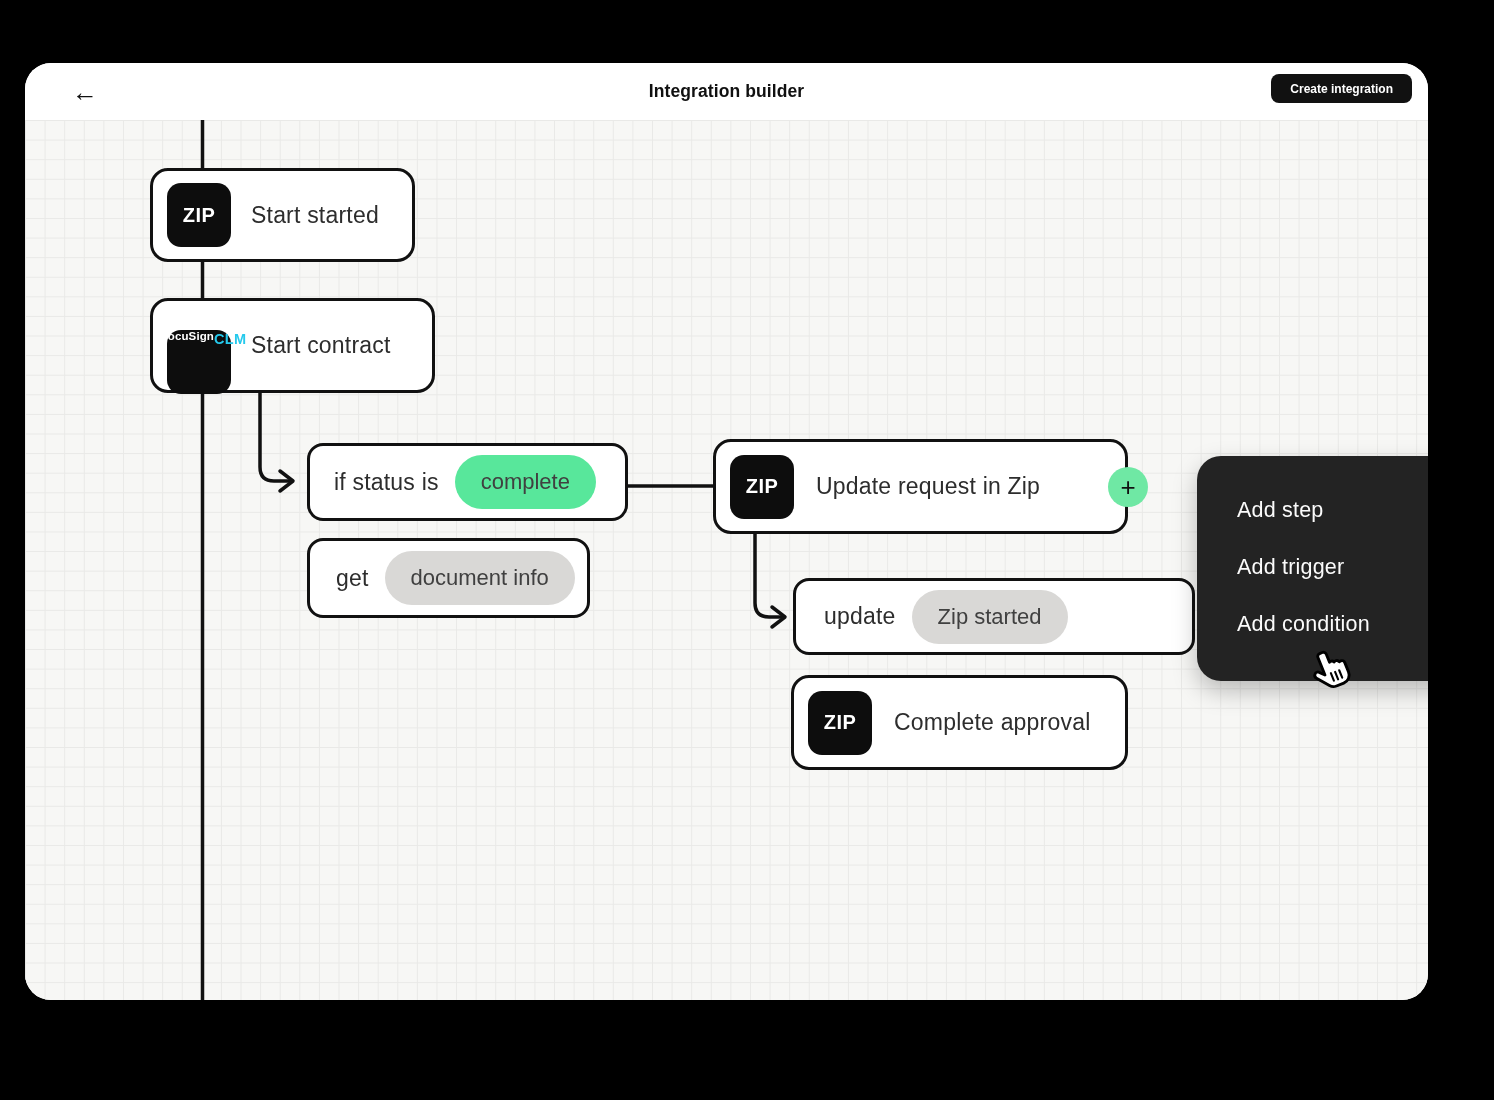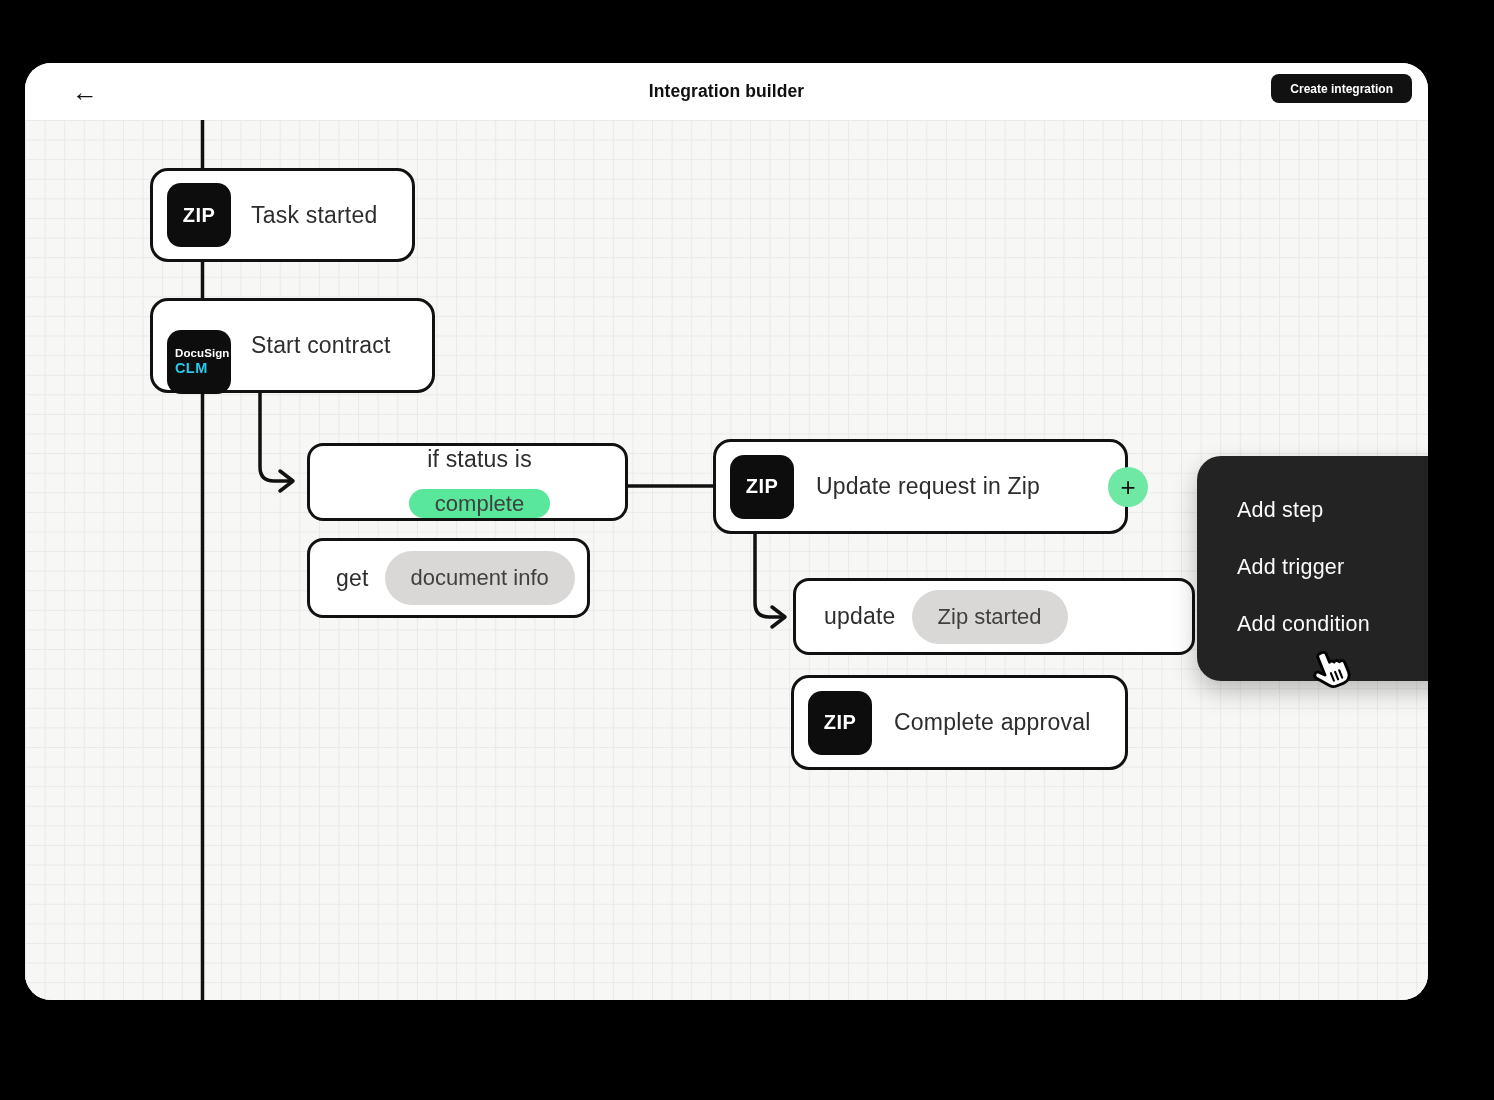--- a/index.html
+++ b/index.html
@@ -32,39 +32,39 @@
 
   
   .node { position:absolute; background:#fff; border:3px solid #111; border-radius:18px;
           display:flex; align-items:center; z-index:10; cursor:pointer; }
   .node-label { font-size:23px; font-weight:500; color:#2d2d2d; letter-spacing:.2px; }
 
   .logo-zip { width:64px; height:64px; background:#0d0d0d; border-radius:14px; flex:0 0 auto;
               display:flex; align-items:center; justify-content:center;
               color:#fff; font-weight:800; font-size:20px; letter-spacing:.5px; }
   .logo-docusign { width:64px; height:64px; background:#0d0d0d; border-radius:14px; flex:0 0 auto;
-              display:flex; flex-direction:column; align-items:flex-start; justify-content:center;
+              display:flex; flex-direction:row; align-items:flex-start; justify-content:center;
               padding-left:8px;margin-top:32px; }
   .logo-docusign .ds1 { color:#fff; font-weight:700; font-size:11.5px; letter-spacing:.1px; }
   .logo-docusign .ds2 { color:#25c9ec; font-weight:800; font-size:14.5px; letter-spacing:.4px; margin-top:1px;text-align:center; }
 
   .pill { border-radius:999px; padding:0 26px; height:54px; display:flex; align-items:center;
           font-size:22px; font-weight:500; color:#404040; white-space:nowrap;text-align:center; }
   .pill-green { background:#58e79b; }
   .pill-gray  { background:#d9d8d6; }
 
   .plus-btn { position:absolute; left:1083px; top:347px; width:40px; height:40px; z-index:12;
               background:#6fe8a4; border:none; border-radius:50%; cursor:pointer;
               font-size:26px; font-weight:400; color:#111; line-height:36px; text-align:center;
               font-family:inherit; }
 
   
   .n-task     { left:125px; top:48px;  width:265px; height:94px; padding-left:14px; gap:20px; }
   .n-contract { left:125px; top:178px; width:285px; height:95px; padding-left:14px; gap:20px; }
-  .n-if       { left:282px; top:323px; width:321px; height:78px; border-radius:16px; padding-left:24px; gap:16px;flex-direction:column; }
+  .n-if       { left:282px; top:323px; width:321px; height:78px; border-radius:16px; padding-left:24px; gap:16px; }
   .n-get      { left:282px; top:418px; width:283px; height:80px; border-radius:16px; padding-left:26px; gap:16px; }
   .n-update   { left:688px; top:319px; width:415px; height:95px; padding-left:14px; gap:22px; }
   .n-updoc    { left:768px; top:458px; width:402px; height:77px; border-radius:16px; padding-left:28px; gap:16px; }
   .n-approve  { left:766px; top:555px; width:337px; height:95px; padding-left:14px; gap:22px; }
 
   
   .menu { position:absolute; left:1172px; top:393px; width:300px; height:225px;
           background:#232323; border-radius:24px; z-index:40;
           padding:26px 0 0 40px; box-shadow:0 10px 24px rgba(0,0,0,.25); }
   .menu-item { height:57px; display:flex; align-items:center; color:#fbfbfb;
@@ -94,21 +94,21 @@
       <path d="M255 351 L268 361 L255 371" stroke="#111" stroke-width="3.5" stroke-linecap="round" stroke-linejoin="round"></path>
 
       <path d="M603 366 H688" stroke="#111" stroke-width="3.5"></path>
 
       <path d="M730 414 V483 Q730 497 744 497 H756" stroke="#111" stroke-width="3.5" stroke-linecap="round"></path>
       <path d="M747 487 L760 497 L747 507" stroke="#111" stroke-width="3.5" stroke-linecap="round" stroke-linejoin="round"></path>
     </svg>
 
     <div class="node n-task">
       <div class="logo-zip">ZIP</div>
-      <div class="node-label">Task started</div>
+      <div class="node-label">Start started</div>
     </div>
 
     <div class="node n-contract">
       <div class="logo-docusign">
         <span class="ds1">DocuSign</span>
         <span class="ds2">CLM</span>
       </div>
       <div class="node-label">Start contract</div>
     </div>
 

